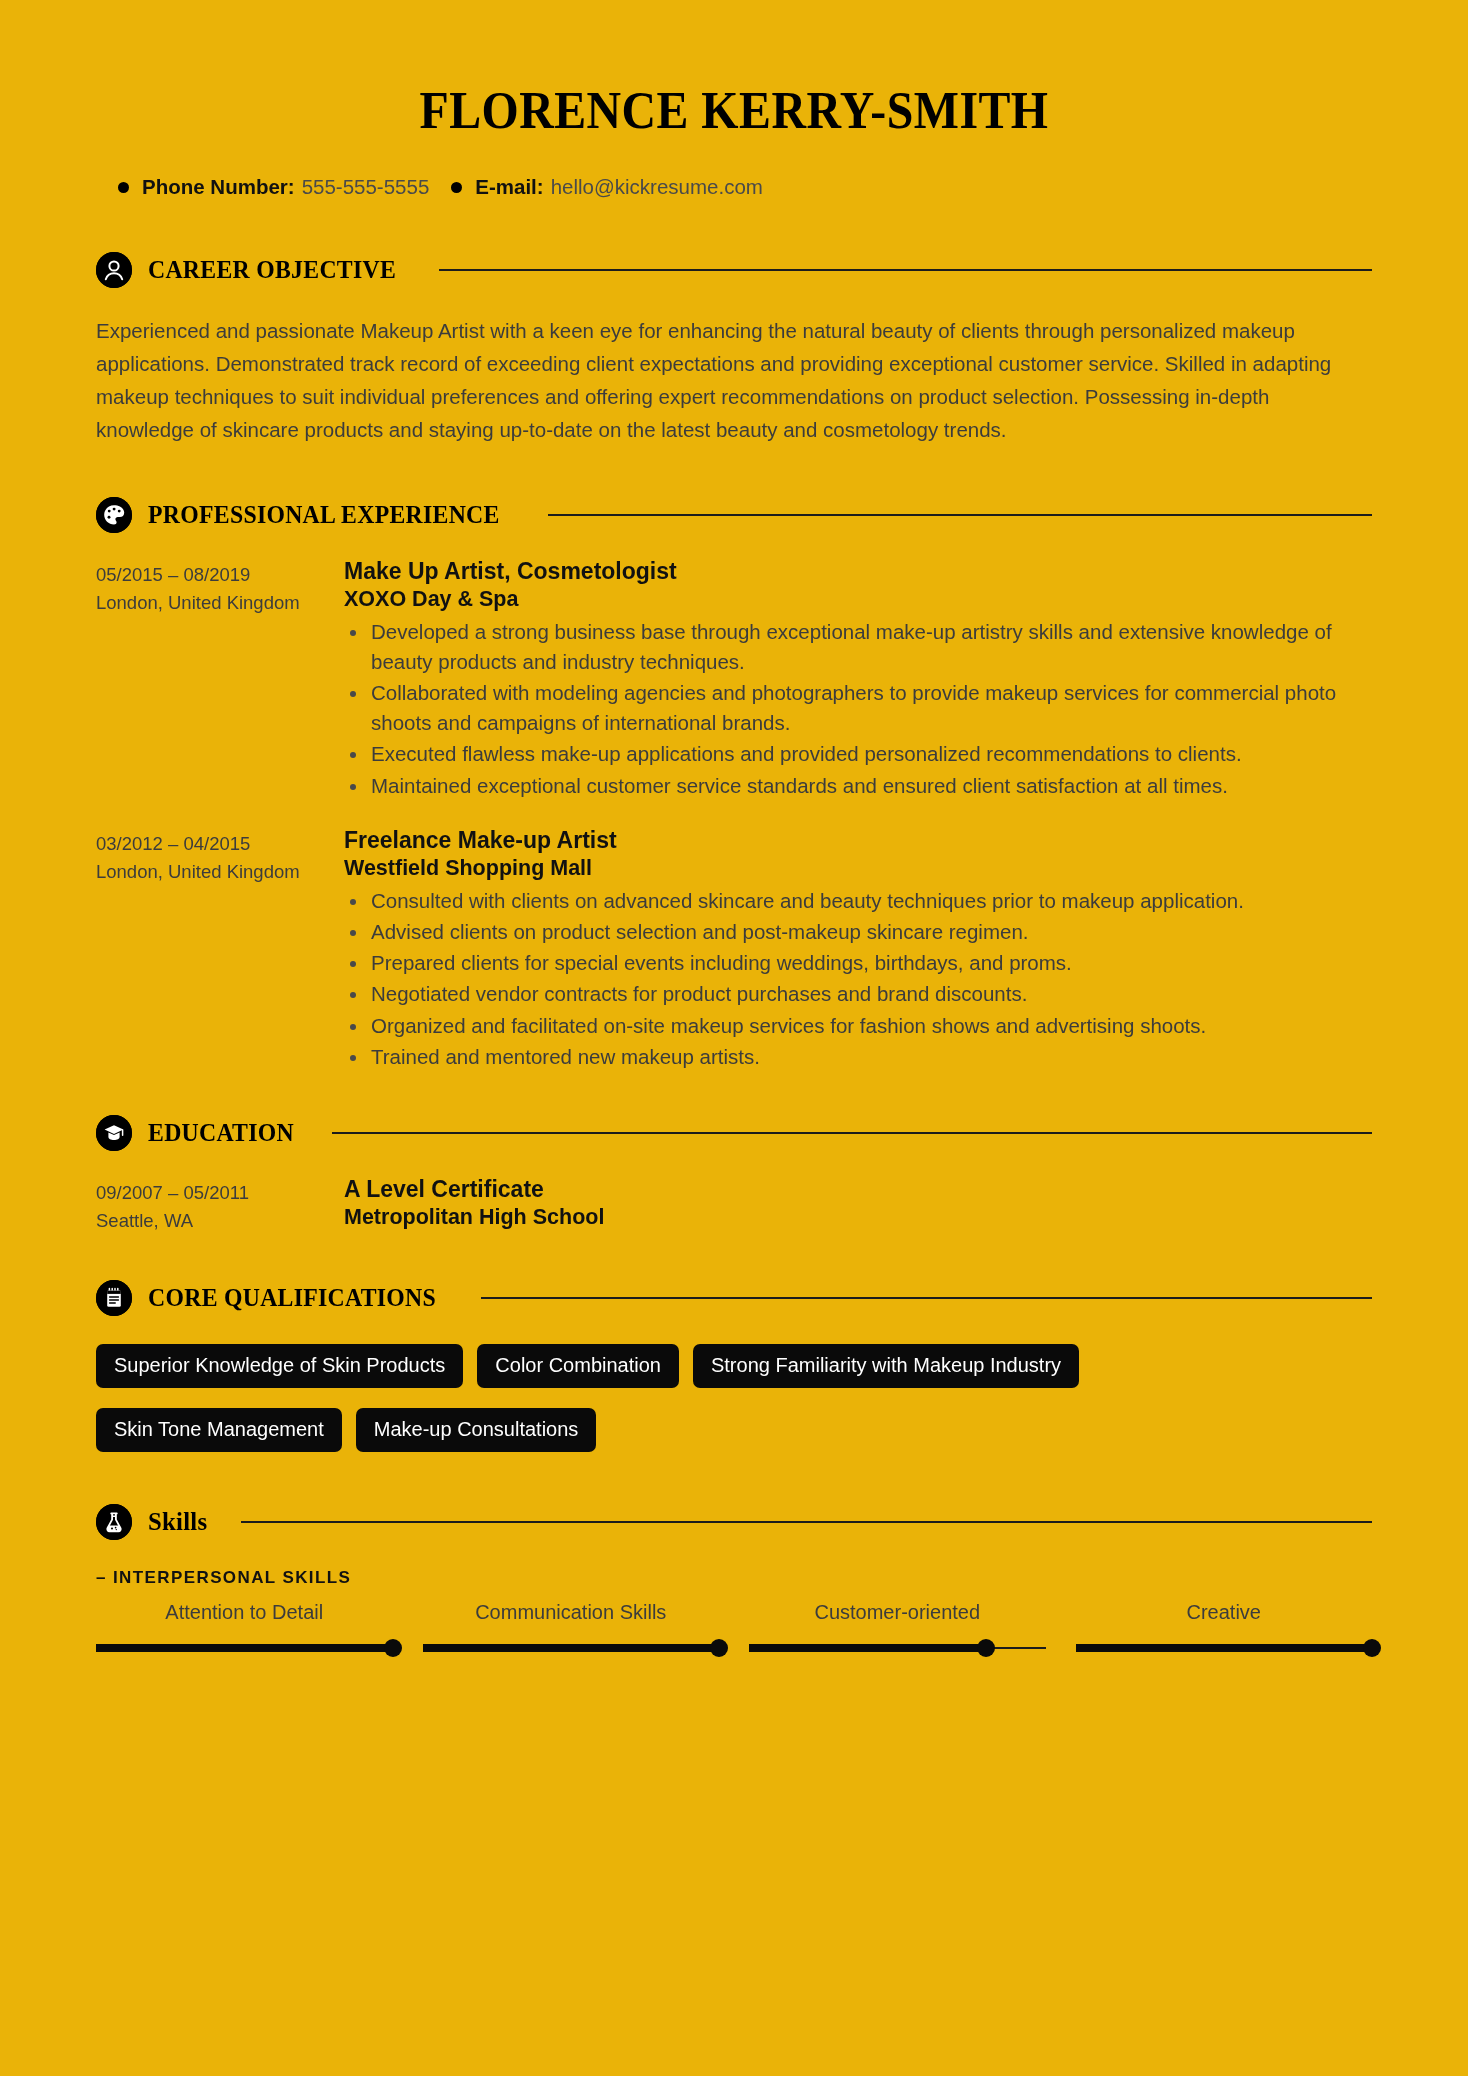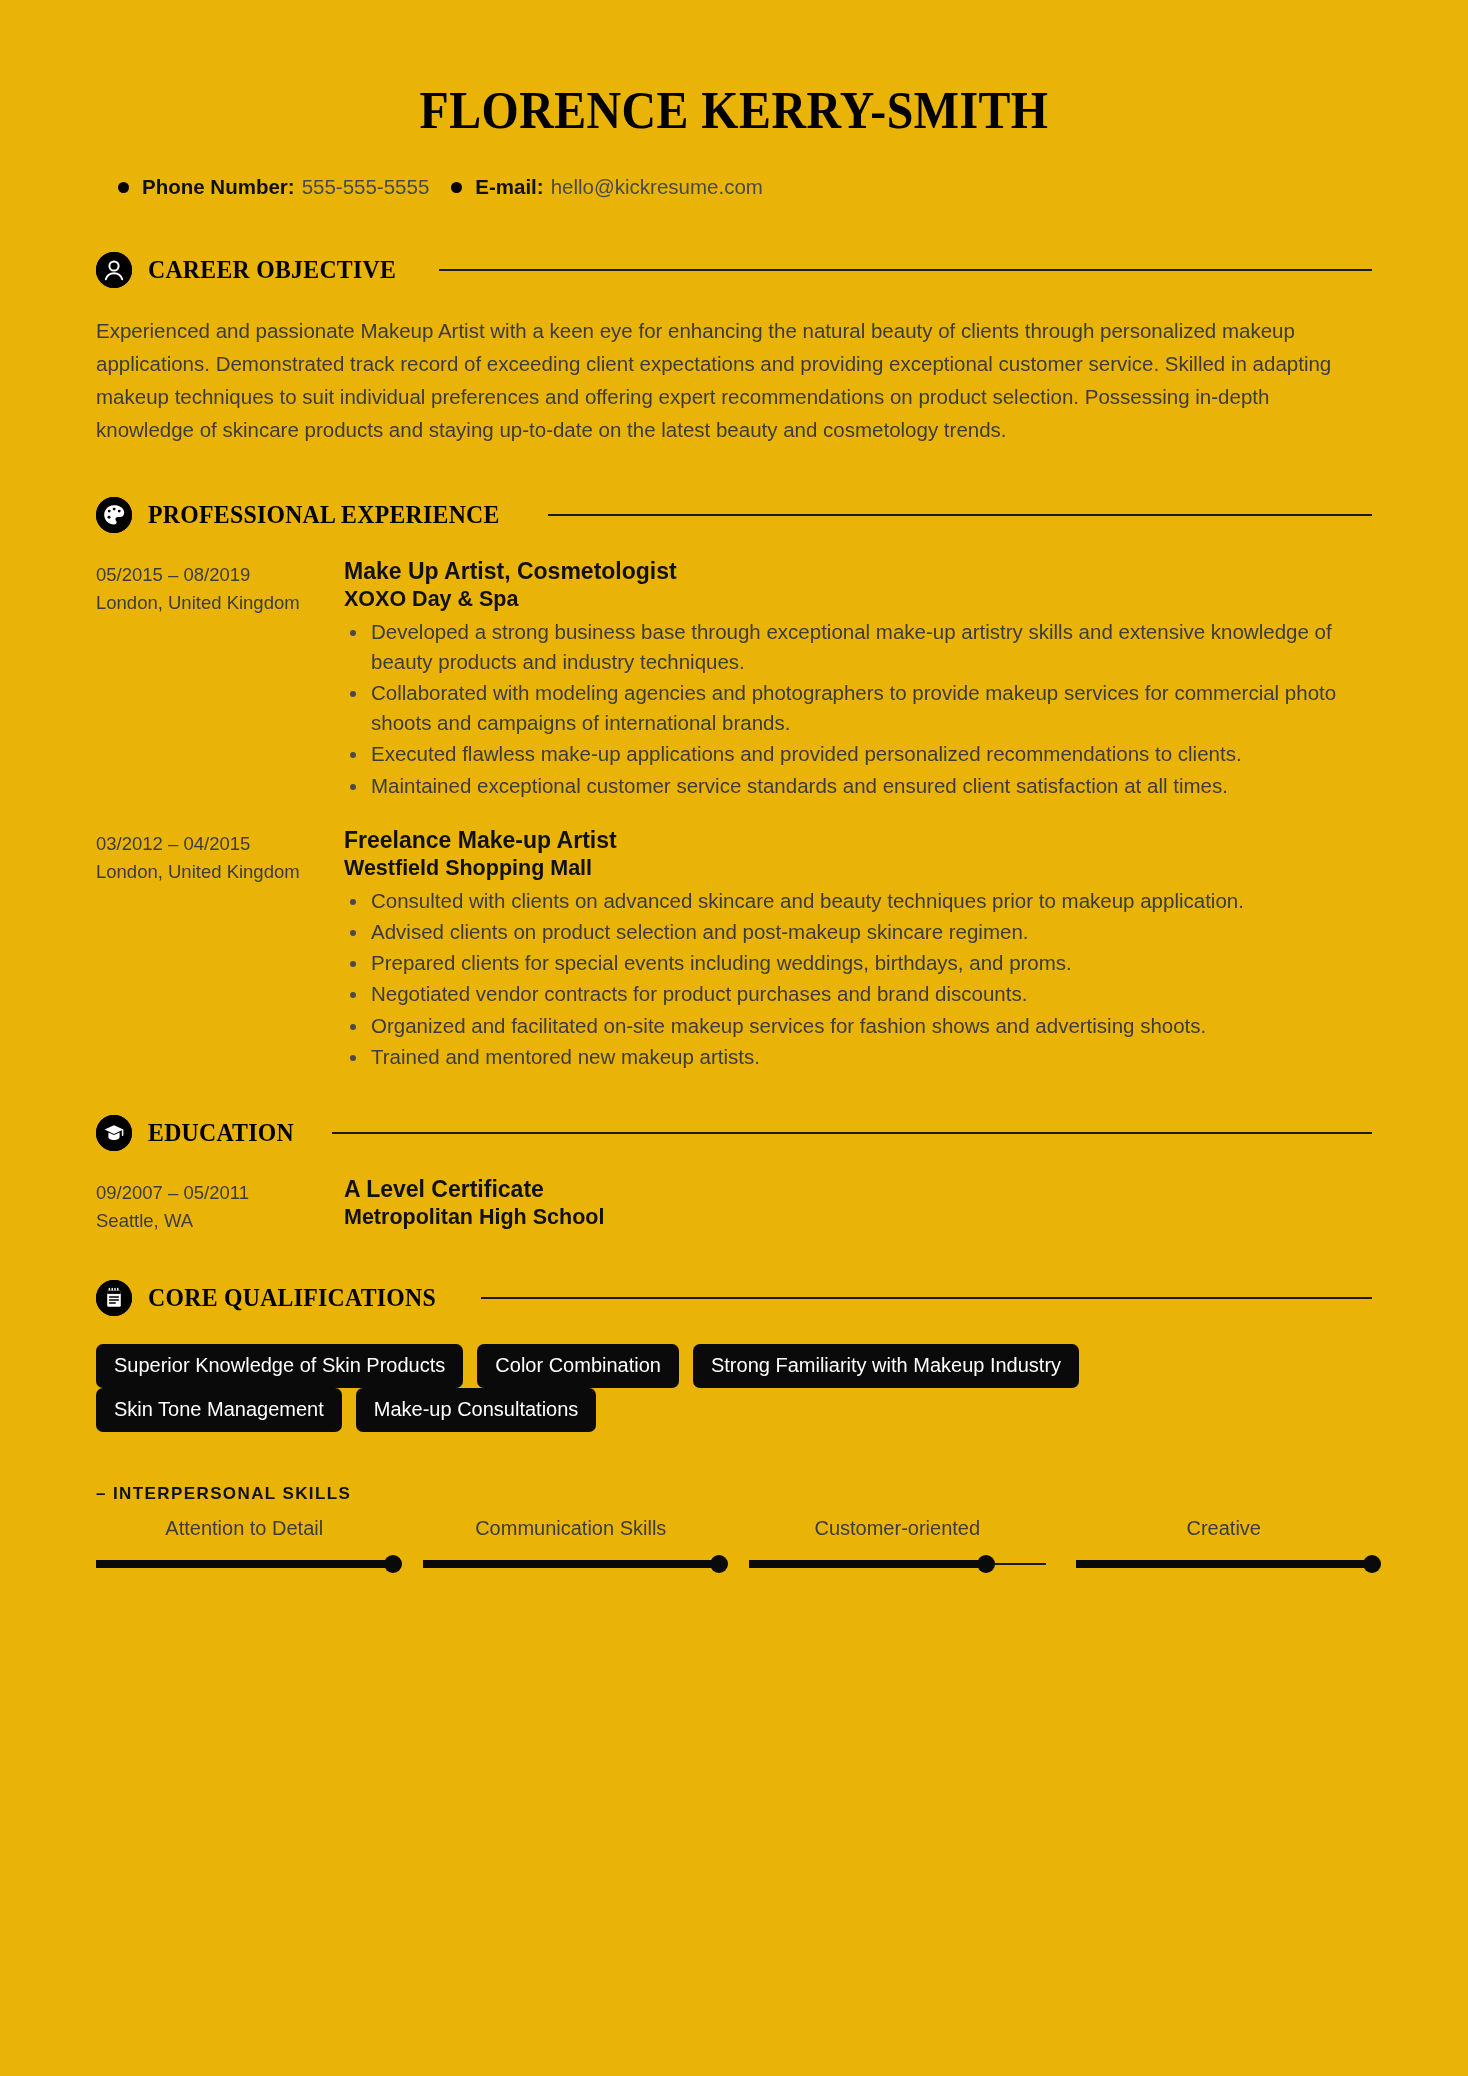--- a/index.html
+++ b/index.html
@@ -176,21 +176,21 @@
     height: 6px;
     border-radius: 50%;
     background: #4a4a4a;
   }
 
   
   .tags {
     margin-top: 28px;
     display: flex;
     flex-wrap: wrap;
-    gap: 0 14px;
+    gap: 20px 14px;
     max-width: 1180px;
   }
   .tag {
     background: #0a0a0a;
     color: #ffffff;
     border-radius: 7px;
     padding: 9px 18px 11px 18px;
     font-size: 20px;
     line-height: 1.2;
     white-space: nowrap;
@@ -390,20 +390,35 @@
     <div class="tags">
       <span class="tag">Superior Knowledge of Skin Products</span>
       <span class="tag">Color Combination</span>
       <span class="tag">Strong Familiarity with Makeup Industry</span>
       <span class="tag">Skin Tone Management</span>
       <span class="tag">Make-up Consultations</span>
     </div>
   </div>
 
   <div class="section" style="margin-top:52px;">
+    <div class="section-head">
+      <span class="section-icon">
+        <svg width="36" height="36" viewBox="0 0 36 36">
+          <circle cx="18" cy="18" r="18" fill="#000"></circle>
+          <path d="M15.2 9.4h5.6M16.1 9.4v6.2L11.6 24c-.8 1.5.2 3.3 1.9 3.3h9c1.7 0 2.7-1.8 1.9-3.3l-4.5-8.4V9.4z" fill="none" stroke="#fff" stroke-width="1.8" stroke-linejoin="round" stroke-linecap="round"></path>
+          <path d="M13.1 21.4h9.8l1.5 2.8c.8 1.5-.2 3.1-1.9 3.1h-9c-1.7 0-2.7-1.6-1.9-3.1z" fill="#fff"></path>
+          <circle cx="16" cy="24.5" r="1.05" fill="#000"></circle>
+          <circle cx="19.6" cy="23.6" r="0.85" fill="#000"></circle>
+          <circle cx="20.3" cy="25.6" r="0.7" fill="#000"></circle>
+          <path d="M16.9 12.2h2.2" stroke="#fff" stroke-width="1.5" stroke-linecap="round"></path>
+        </svg>
+      </span>
+      <span class="section-title" style="font-size:26px;">Skills</span>
+      <span class="section-rule"></span>
+    </div>
 
     <div class="skill-group">
       <div class="skill-group-label">– INTERPERSONAL SKILLS</div>
 
       <div class="skill-row">
 
         <div class="skill-item">
           <div class="skill-name">Attention to Detail</div>
           <div class="skill-track">
             <span class="track-line"></span>

